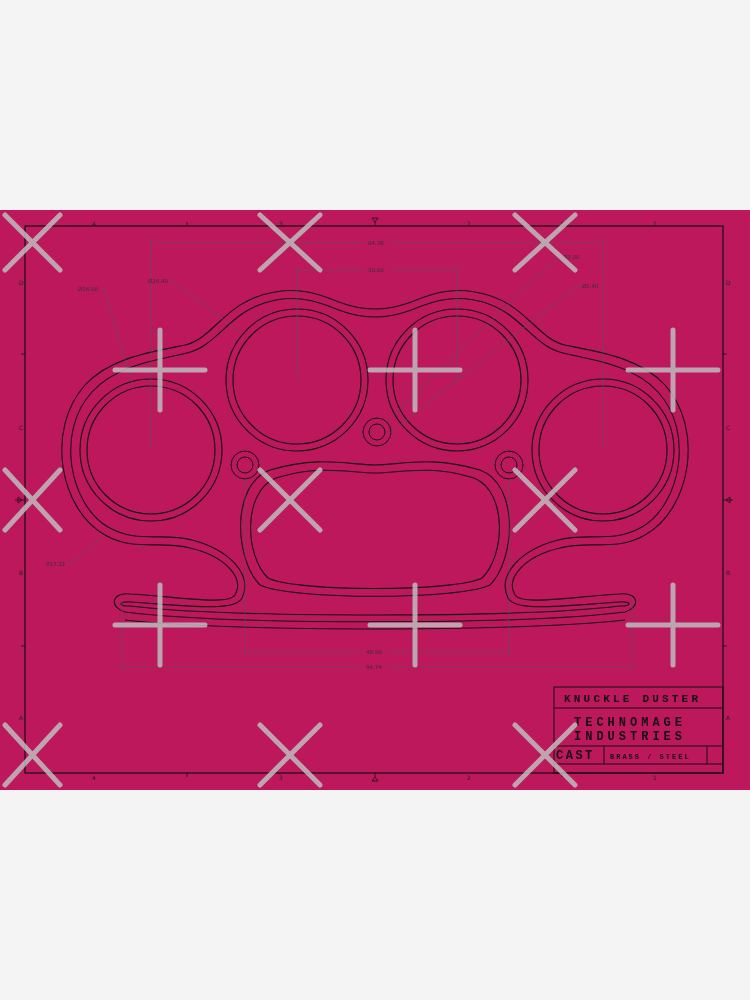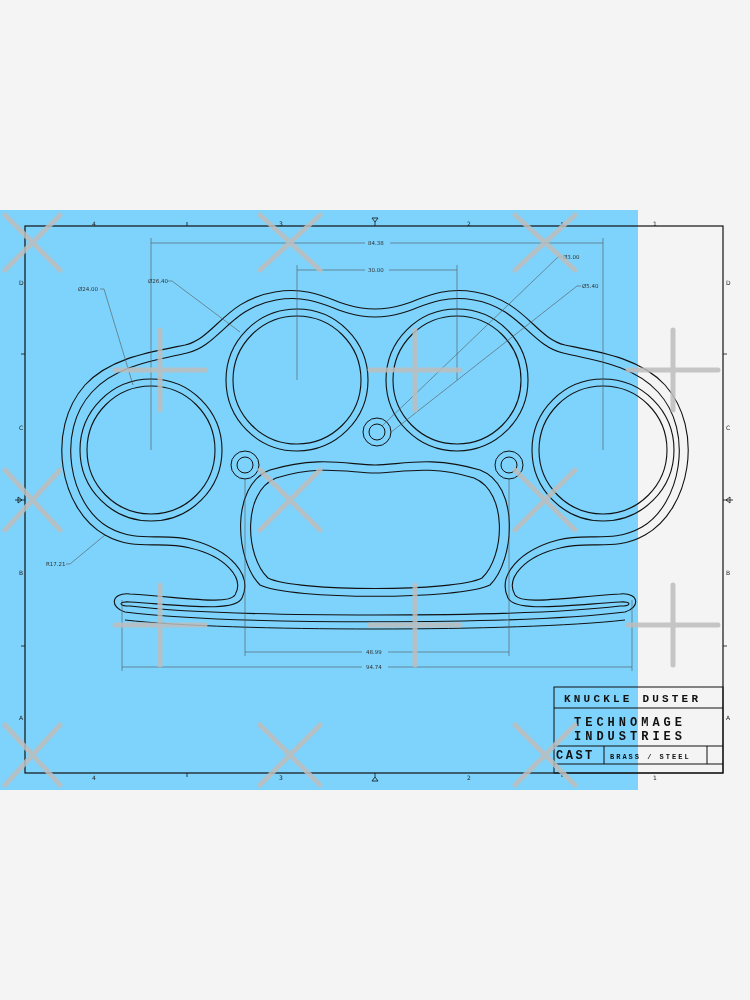--- a/index.html
+++ b/index.html
@@ -5,22 +5,22 @@
     html, body { margin: 0; padding: 0; }
     body {
       width: 750px; height: 1000px;
       background: #f4f4f4;
       position: relative;
       overflow: hidden;
       font-family: "DejaVu Sans", sans-serif;
     }
     #sheet {
       position: absolute; left: 0; top: 210px;
-      width: 638px; height: 580px;
-      background: #7dd3fc;
+      width: 750px; height: 580px;
+      background: #be185d;
     }
     svg { position: absolute; left: 0; top: 0; }
     .title-text { font-family: "Liberation Mono", "DejaVu Sans Mono", monospace; font-weight: bold; fill: #111; }
     .dim-text { font-family: "DejaVu Sans", sans-serif; font-size: 5.5px; fill: #333; }
     .zone-text { font-family: "DejaVu Sans", sans-serif; font-size: 6px; fill: #222; }
   </style>
 </head>
 <body>
 
 <div id="sheet">

